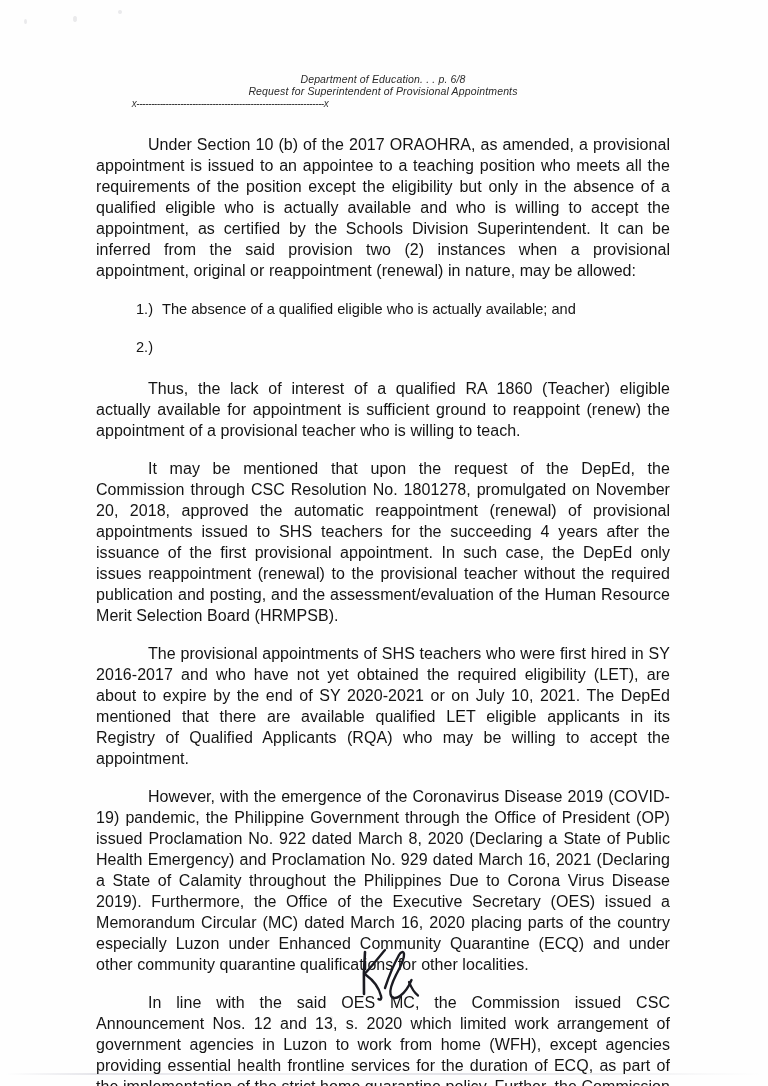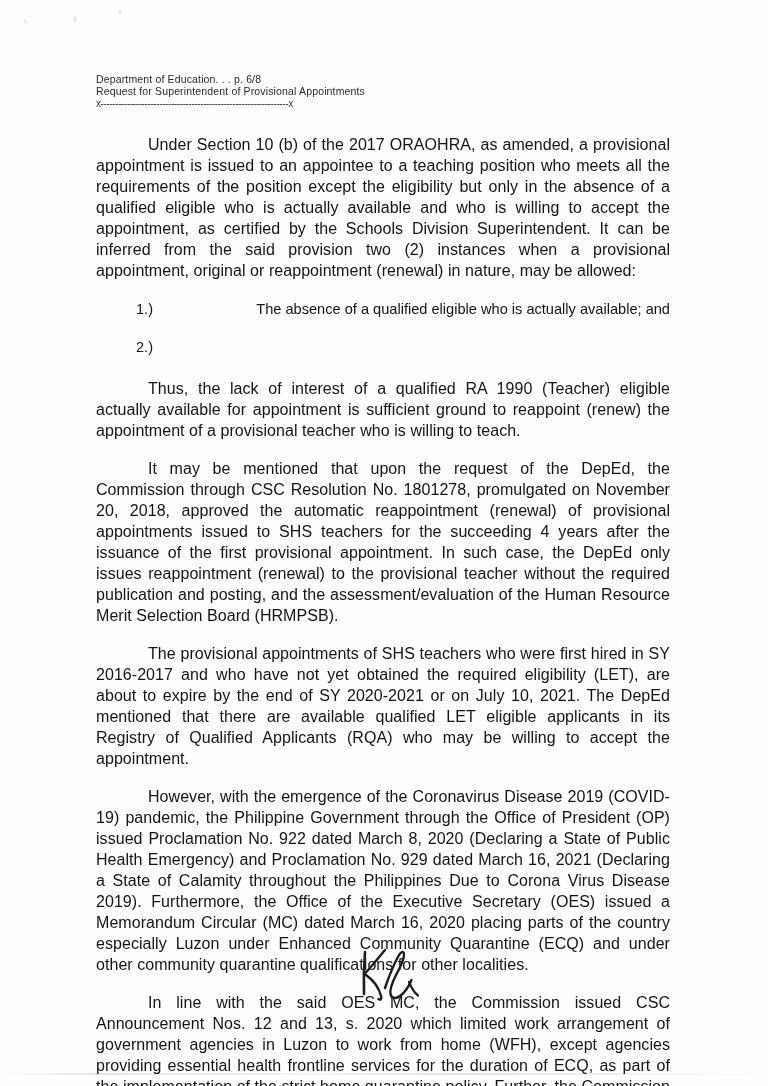--- a/index.html
+++ b/index.html
@@ -45,24 +45,26 @@
 
   .content {
     position: absolute;
     left: 96px;
     top: 74px;
     width: 574px;
   }
 
   
   .doc-header {
+    font-style: italic;
     font-size: 10.5px;
     line-height: 11.6px;
     color: #2a2a2a;
     letter-spacing: .15px;
+    text-align: center;
   }
   .doc-header .hline {
     white-space: nowrap;
   }
   .sep {
     font-size: 10px;
     color: #3a3a3a;
     letter-spacing: -0.4px;
     margin-top: 1px;
     white-space: nowrap;
@@ -97,21 +99,21 @@
     padding-left: 40px;
     font-size: 14.6px;
     line-height: 21.4px;
     color: #141414;
   }
   ul.numlist li:last-child { margin-bottom: 0; }
   ul.numlist .marker {
     width: 26px;
     flex: 0 0 26px;
   }
-  ul.numlist .ltext { flex: 1 1 auto; text-align: right; }
+  ul.numlist .ltext { flex: 1 1 auto; }
 
   
   .initials-wrap {
     position: absolute;
     left: 352px;
     top: 944px;
     width: 86px;
     height: 62px;
   }
   .initials-wrap svg { display: block; }
@@ -143,21 +145,21 @@
       <ul class="numlist">
         <li>
           <span class="marker">1.)</span>
           <span class="ltext">The absence of a qualified eligible who is actually available; and</span>
         </li>
         <li>
           <span class="marker">2.)</span>
         </li>
       </ul>
 
-      <p class="para">Thus, the lack of interest of a qualified RA 1990 (Teacher) eligible actually available for appointment is sufficient ground to reappoint (renew) the appointment of a provisional teacher who is willing to teach.</p>
+      <p class="para">Thus, the lack of interest of a qualified RA 1860 (Teacher) eligible actually available for appointment is sufficient ground to reappoint (renew) the appointment of a provisional teacher who is willing to teach.</p>
       <p class="para">It may be mentioned that upon the request of the DepEd, the Commission through CSC Resolution No. 1801278, promulgated on November 20, 2018, approved the automatic reappointment (renewal) of provisional appointments issued to SHS teachers for the succeeding 4 years after the issuance of the first provisional appointment.  In such case, the DepEd only issues reappointment (renewal) to the provisional teacher without the required publication and posting, and the assessment/evaluation of the Human Resource Merit Selection Board (HRMPSB).</p>
       <p class="para">The provisional appointments of SHS teachers who were first hired in SY 2016-2017 and who have not yet obtained the required eligibility (LET), are about to expire by the end of SY 2020-2021 or on July 10, 2021.  The DepEd mentioned that there are available qualified LET eligible applicants in its Registry of Qualified Applicants (RQA) who may be willing to accept the appointment.</p>
       <p class="para">However, with the emergence of the Coronavirus Disease 2019 (COVID-19) pandemic, the Philippine Government through the Office of President (OP) issued Proclamation No. 922 dated March 8, 2020 (Declaring a State of Public Health Emergency) and Proclamation No. 929 dated March 16, 2021 (Declaring a State of Calamity throughout the Philippines Due to Corona Virus Disease 2019).  Furthermore, the Office of the Executive Secretary (OES) issued a Memorandum Circular (MC) dated March 16, 2020 placing parts of the country especially Luzon under Enhanced Community Quarantine (ECQ) and under other community quarantine qualifications for other localities.</p>
       <p class="para">In line with the said OES MC, the Commission issued CSC Announcement Nos. 12 and 13, s. 2020 which limited work arrangement of government agencies in Luzon to work from home (WFH), except agencies providing essential health frontline services for the duration of ECQ, as part of the implementation of the strict home quarantine policy.   Further, the Commission issued CSC Memorandum Circular (MC) No. 10, s. 2020 dated May 7, 2020 providing for the Revised Interim Guidelines for Alternative Work Arrangements and Support Mechanisms for Workers</p>
 
     </div>
   </div>
 
   <div class="initials-wrap">
     <svg width="86" height="62" viewBox="0 0 86 62" fill="none" xmlns="http://www.w3.org/2000/svg" aria-hidden="true">

